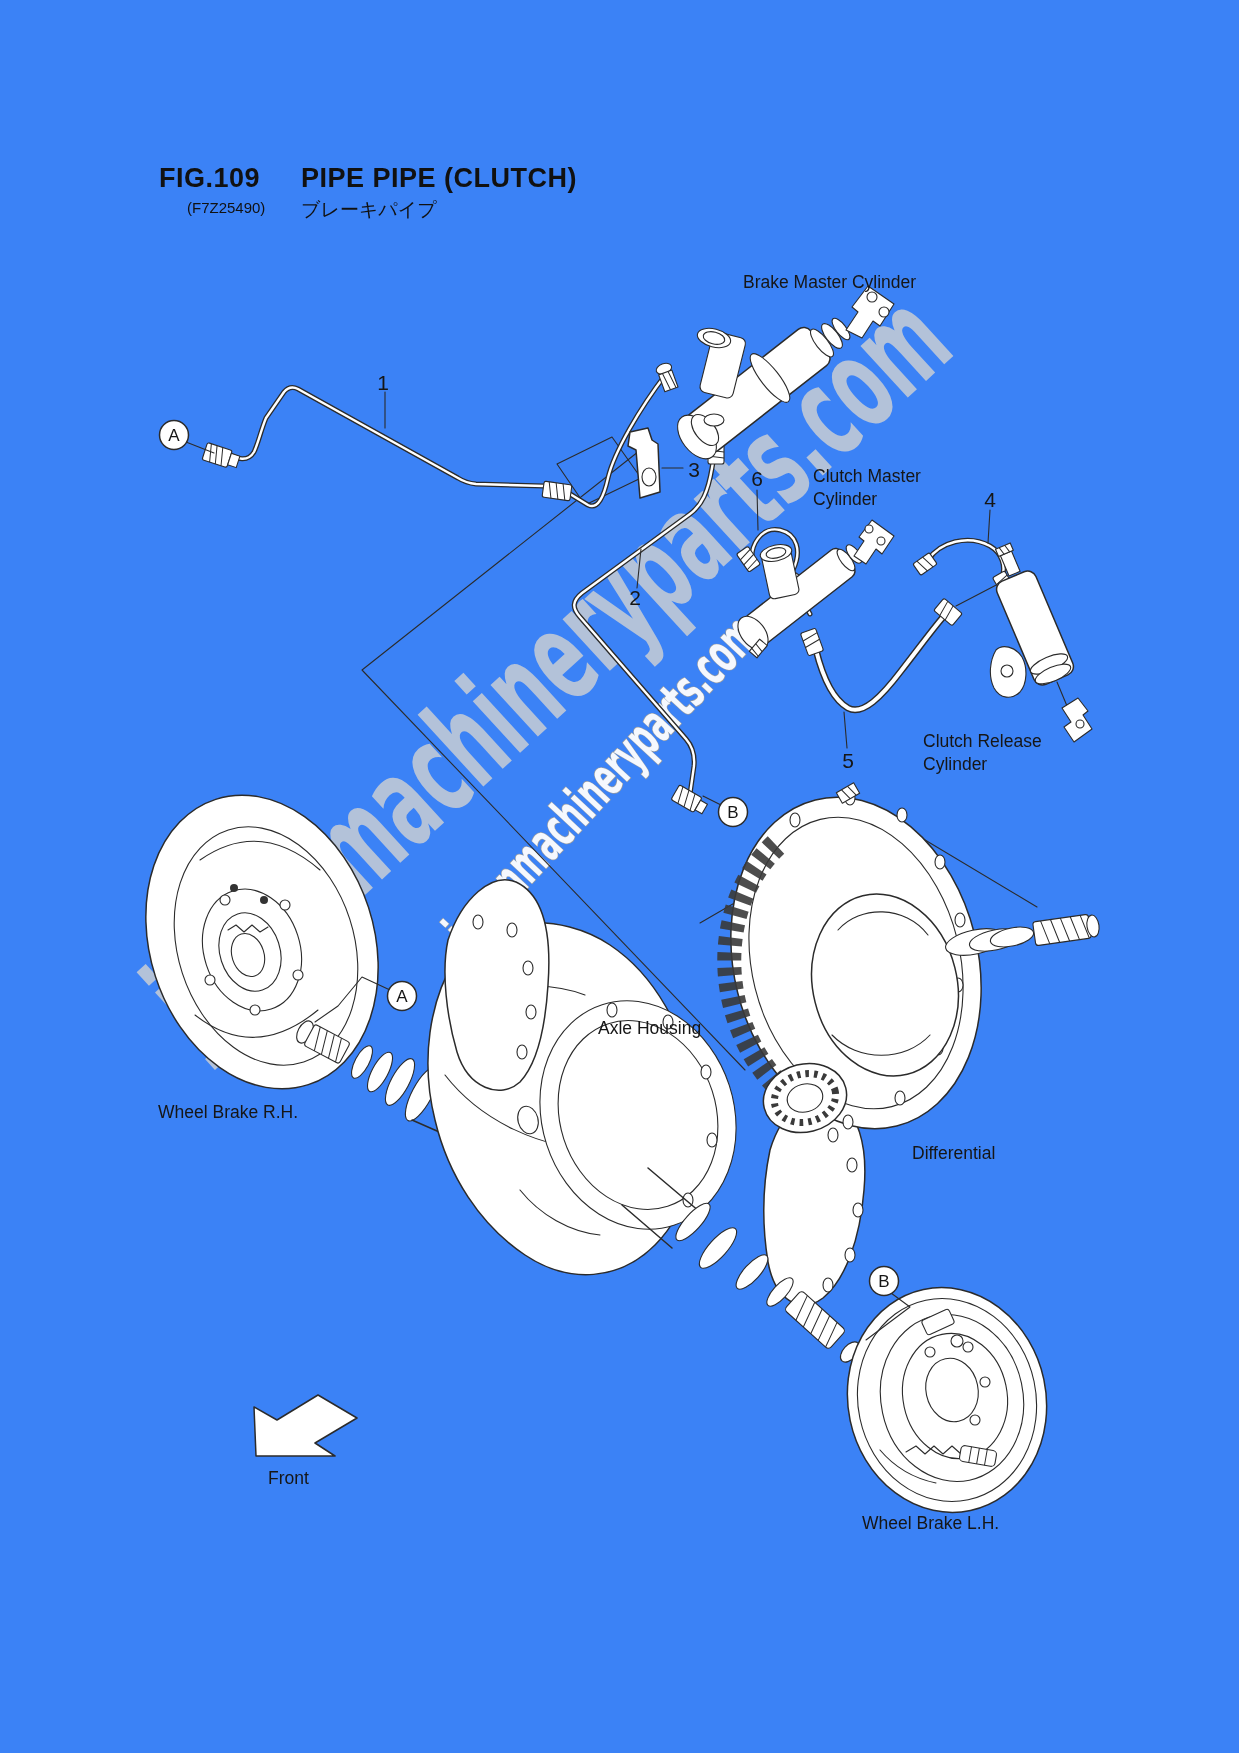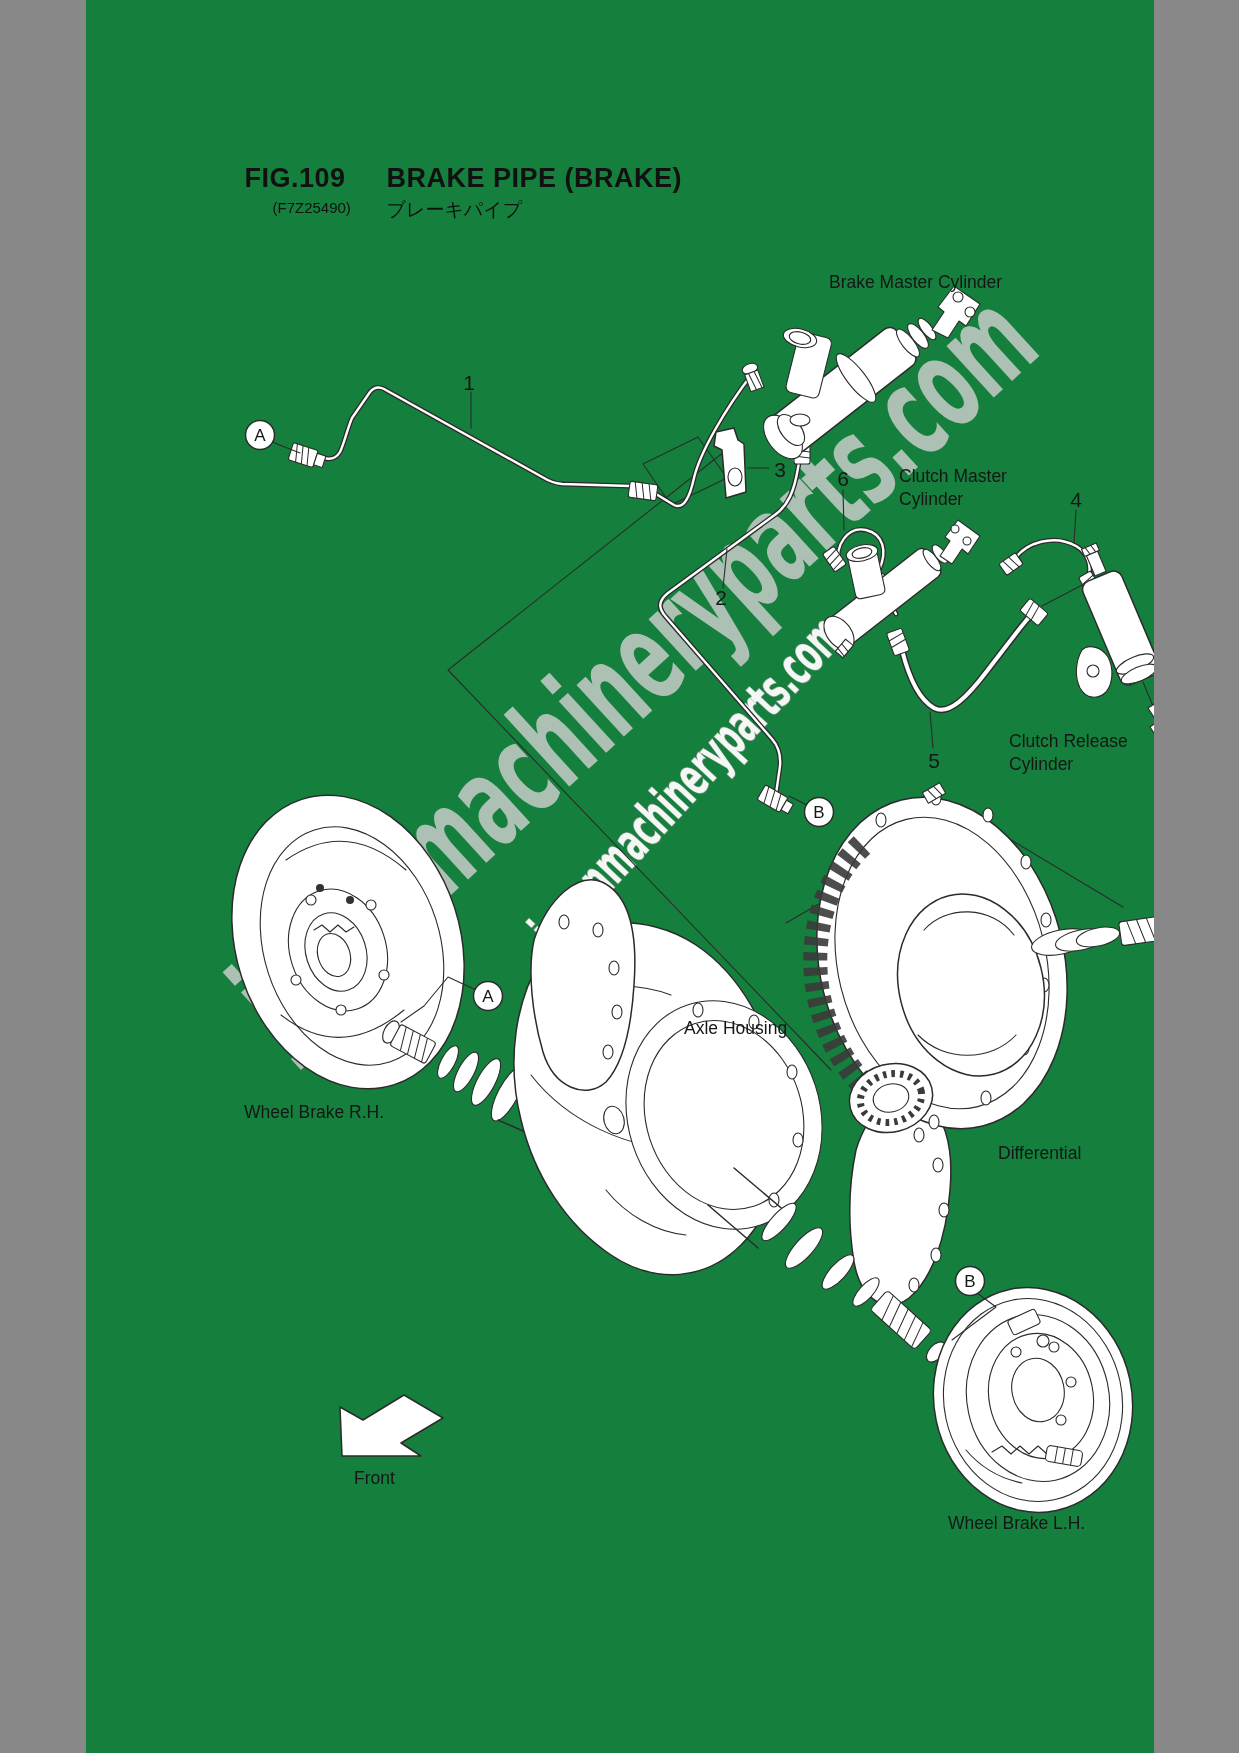--- a/index.html
+++ b/index.html
@@ -1,16 +1,16 @@
 <!DOCTYPE html>
 <html><head>
 <meta charset="utf-8">
 <style>
   html,body{margin:0;padding:0;background:#888;}
-  #page{position:relative;width:1068px;height:1753px;background:#15803d;margin:0 auto;overflow:hidden;
+  #page{position:relative;width:1239px;height:1753px;background:#3b82f6;margin:0 auto;overflow:hidden;
         font-family:"Liberation Sans",sans-serif;}
   #titleblock div{position:absolute;white-space:nowrap;color:#111;}
   #fig-no{left:159px;top:163px;font-size:27px;font-weight:bold;letter-spacing:.5px;}
   #fig-title{left:301px;top:163px;font-size:27px;font-weight:bold;letter-spacing:.5px;}
   #part-code{left:187px;top:199px;font-size:15px;}
   #fig-title-jp{left:301px;top:197px;font-size:19px;font-weight:normal;}
   svg{position:absolute;left:0;top:0;}
   .ln{fill:none;stroke:#2b2b2b;stroke-width:1.5;stroke-linecap:round;stroke-linejoin:round;}
   .ln2{fill:none;stroke:#2b2b2b;stroke-width:1.1;stroke-linecap:round;stroke-linejoin:round;}
   .fw{fill:#ffffff;stroke:#2b2b2b;stroke-width:1.5;stroke-linejoin:round;}
@@ -29,21 +29,21 @@
   .teeth{fill:none;stroke:#3a3a3a;stroke-width:24;stroke-dasharray:8 7;opacity:.9;}
   .rollers{fill:none;stroke:#3a3a3a;stroke-width:7;stroke-dasharray:3.5 5;}
 </style>
 </head>
 <body>
 
 <div id="page">
 
   <div id="titleblock">
     <div id="fig-no">FIG.109</div>
-    <div id="fig-title">BRAKE PIPE (BRAKE)</div>
+    <div id="fig-title">PIPE PIPE (CLUTCH)</div>
     <div id="part-code">(F7Z25490)</div>
     <div id="fig-title-jp">ブレーキパイプ</div>
   </div>
 
   <svg width="1239" height="1753" viewBox="0 0 1239 1753">
 
     <defs>
       <path id="p1" d="M 224,452 C 238,460 248,462 254,452 C 258,444 261,430 266,418 L 284,392 Q 290,385 298,389 L 458,478 Q 466,483 476,484 L 544,486 M 570,494 L 588,505 C 598,510 604,496 608,478 C 614,452 640,408 666,374"></path>
       <path id="p2" d="M 716,444 L 712,468 C 708,492 702,505 690,514 L 582,593 C 572,601 572,608 580,617 L 686,739 C 693,747 695,755 694,766 L 690,794"></path>
       <path id="p6" d="M 753,566 C 748,545 762,526 780,530 C 797,534 802,551 793,570 L 788,580 M 796,588 L 810,614"></path>

